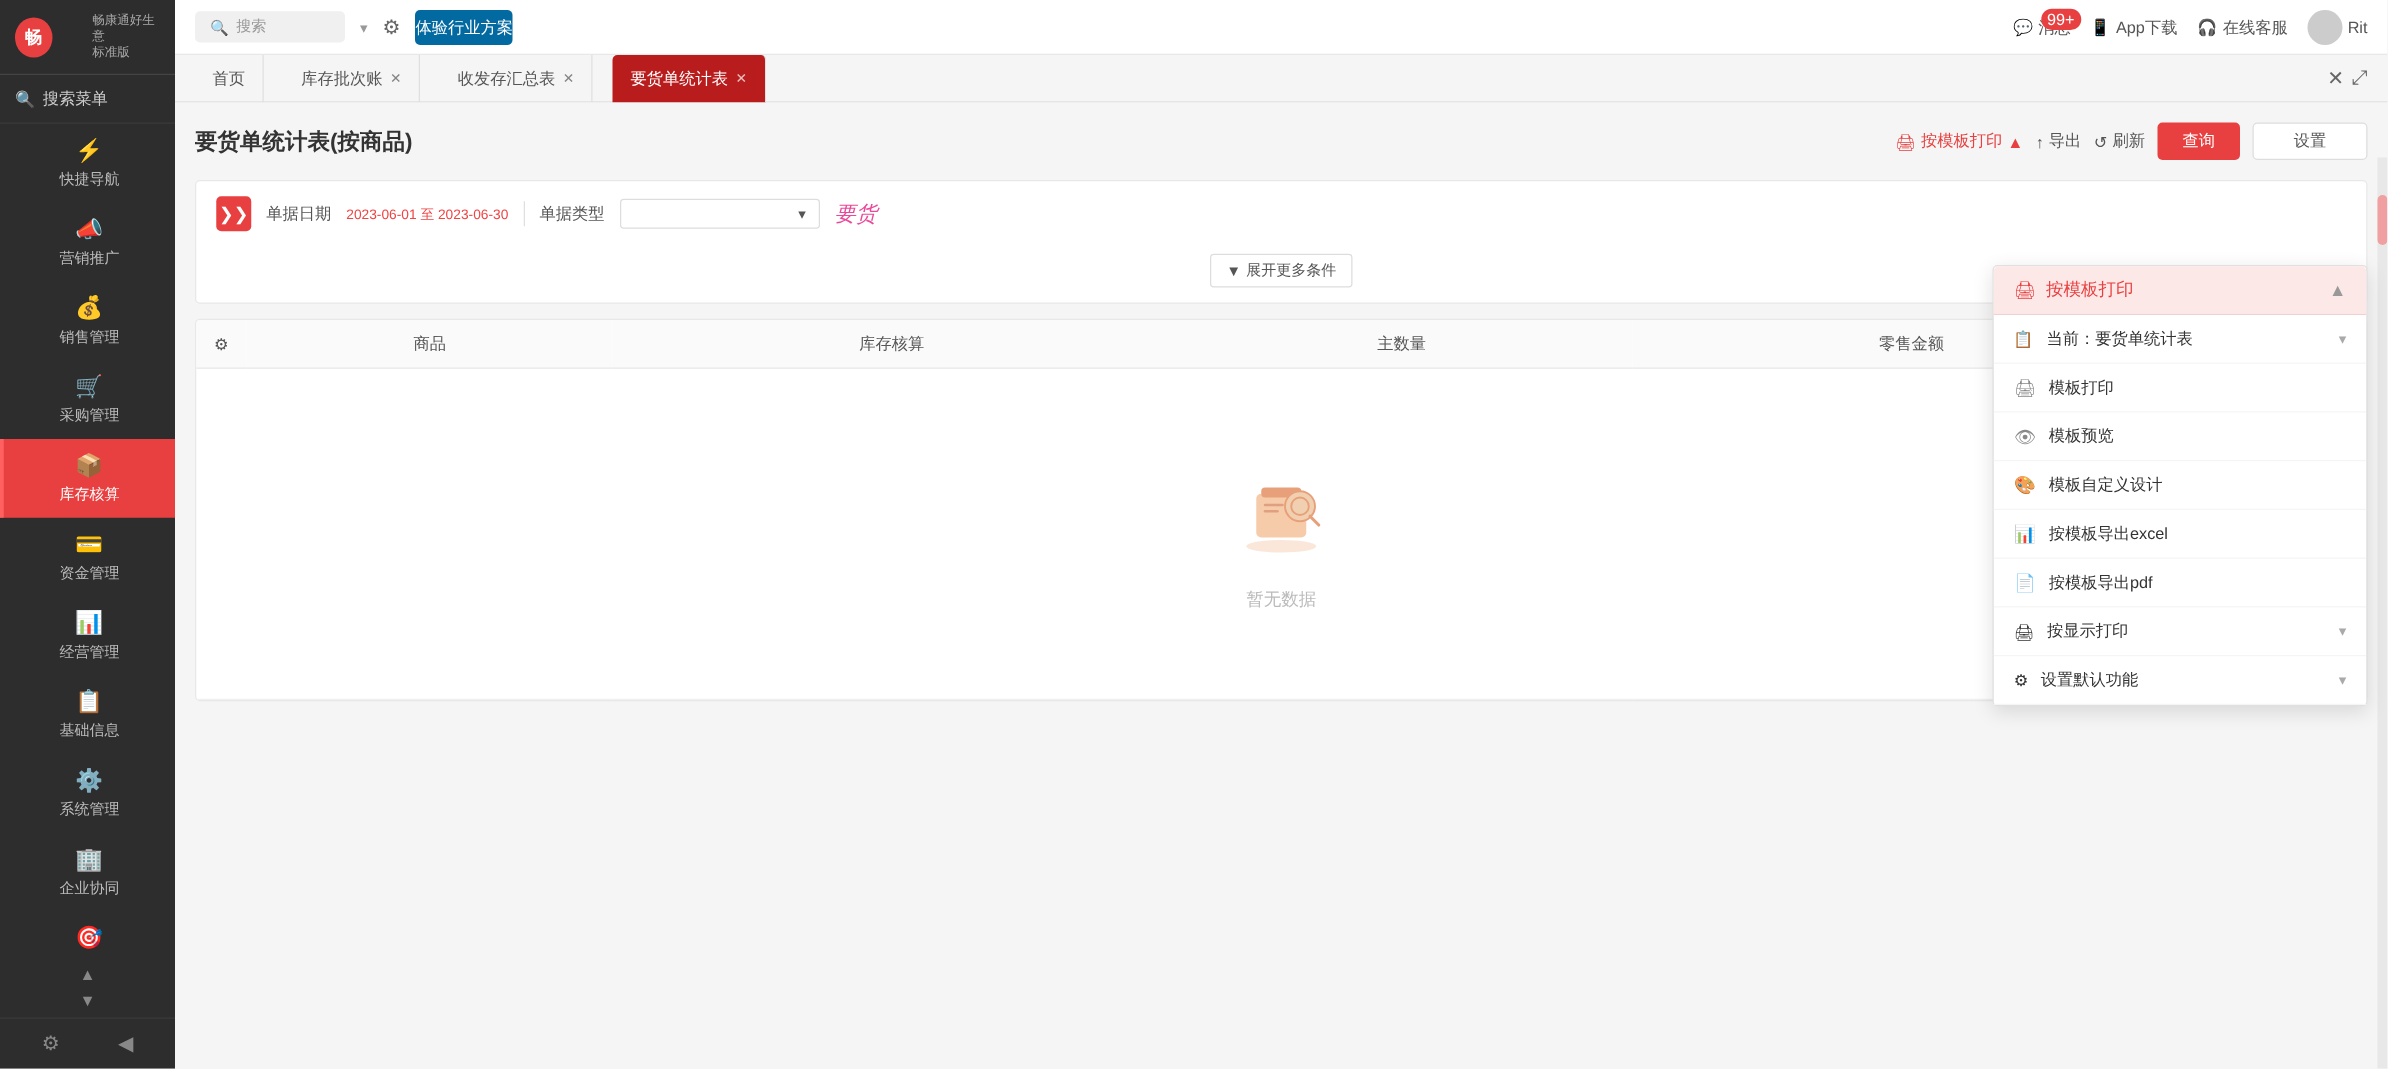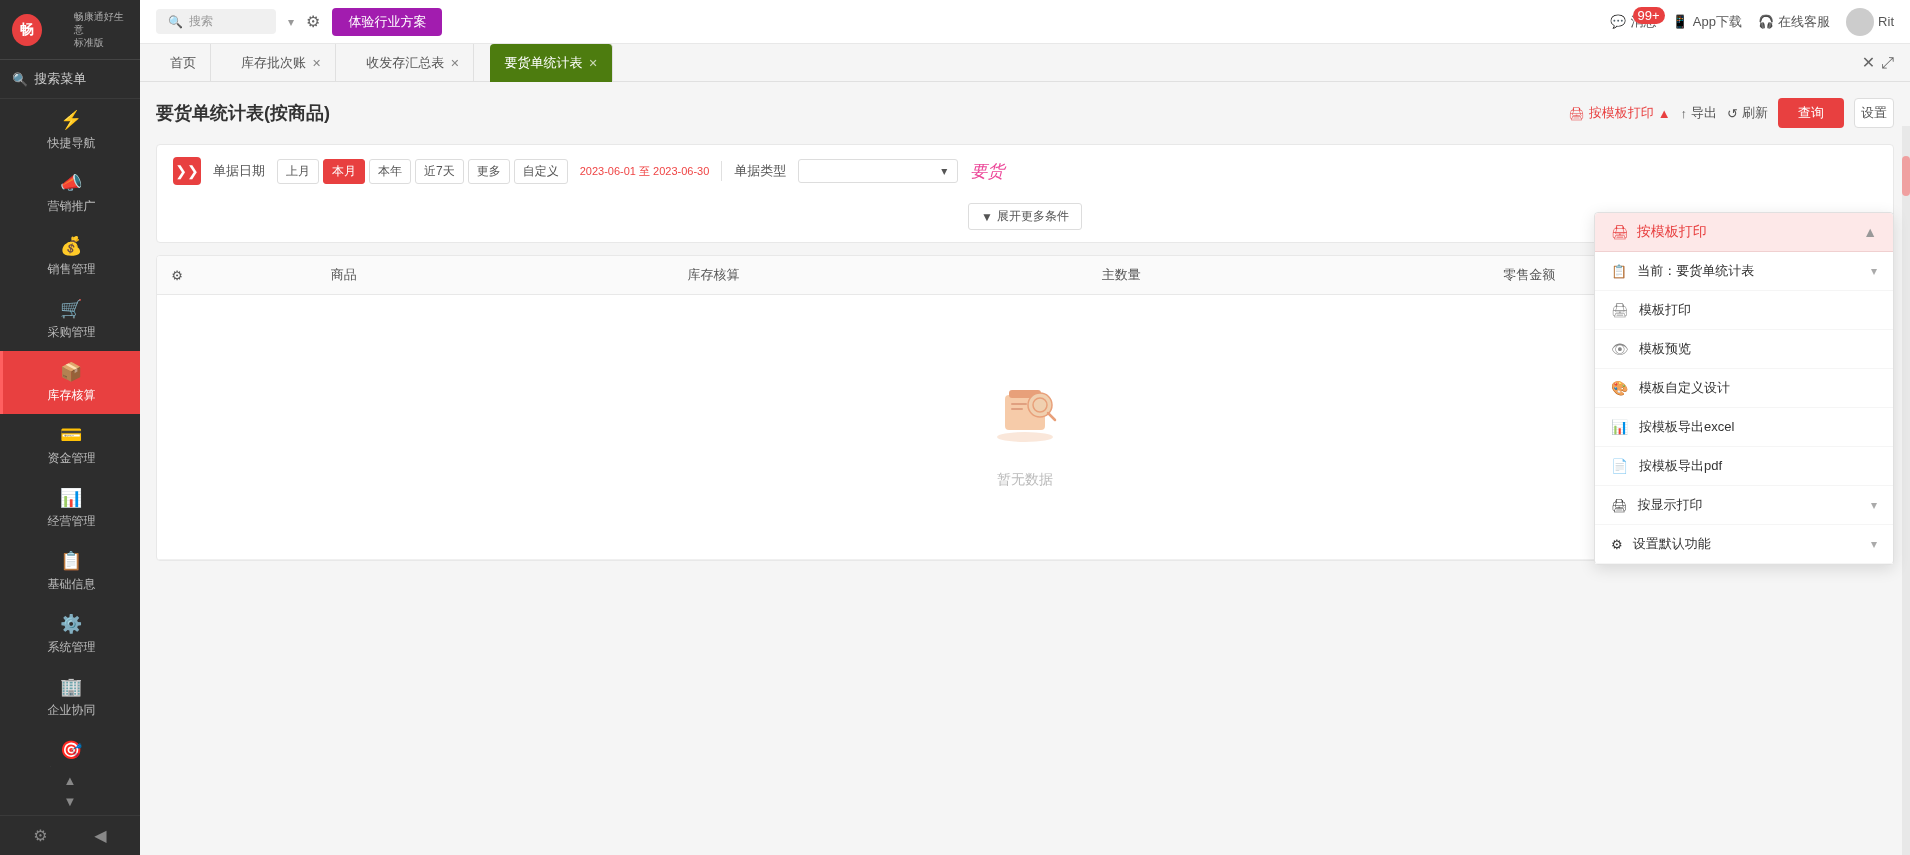--- a/index.html
+++ b/index.html
@@ -69,23 +69,23 @@
       border-bottom: 1px solid #e8e8e8;
       gap: 12px;
     }
     .topbar-search {
       background: #f0f0f0; border-radius: 4px;
       padding: 4px 12px; display: flex; align-items: center; gap: 6px;
       color: #999; font-size: 12px; cursor: pointer; min-width: 120px;
     }
     .topbar-spacer { flex: 1; }
     .topbar-btn {
-      background: #a21caf; color: #fff;
+      background: #0369a1; color: #fff;
       border: none; border-radius: 4px;
-      padding: 5px 16px; font-size: 13px; cursor: pointer;
+      padding: 5px 0; font-size: 13px; cursor: pointer;
     }
     .topbar-actions { display: flex; align-items: center; gap: 16px; color: #555; font-size: 13px; }
     .topbar-action { display: flex; align-items: center; gap: 4px; cursor: pointer; position: relative; }
     .badge {
       background: #e84040; color: #fff; border-radius: 10px;
       font-size: 13px; padding: 1px 5px; position: absolute; top: -6px; right: -8px;
     }
     .avatar { width: 28px; height: 28px; border-radius: 50%; background: #ccc; }
 
     
@@ -93,21 +93,21 @@
       background: #f5f5f5; border-bottom: 1px solid #e0e0e0;
       display: flex; align-items: center; padding: 0 16px;
       height: 38px; gap: 16px;
     }
     .tab {
       padding: 0 14px; height: 38px; line-height: 38px;
       cursor: pointer; font-size: 13px; color: #555;
       display: flex; align-items: center; gap: 6px;
       border-right: 1px solid #e0e0e0;
     }
-    .tab.active { background: #4d7c0f; color: #fff; border-radius: 4px 4px 0 0; }
+    .tab.active { background: #b91c1c; color: #fff; border-radius: 4px 4px 0 0; }
     .tab .close-icon { font-size: 11px; cursor: pointer; opacity: 0.7; }
     .tab-home { font-size: 13px; }
     .tab-end-btns {
       margin-left: auto; display: flex; align-items: center; gap: 6px;
     }
     .tab-end-btn { font-size: 16px; cursor: pointer; color: #666; }
 
     
     .content { flex: 1; overflow: auto; padding: 16px; background: #f5f5f5; position: relative; }
 
@@ -177,21 +177,21 @@
       display: flex; align-items: center; gap: 4px;
       color: #555; font-size: 13px; cursor: pointer;
     }
     .action-btn.print { color: #e84040; }
     .query-btn {
       background: #e84040; color: #fff; border: none;
       border-radius: 4px; padding: 6px 20px; font-size: 13px; cursor: pointer;
     }
     .settings-btn {
       border: 1px solid #ddd; background: #fff; color: #555;
-      border-radius: 4px; padding: 5px 6px; font-size: 13px; cursor: pointer;
+      border-radius: 4px; padding: 5px 32px; font-size: 13px; cursor: pointer;
     }
     .dropdown-menu {
       position: absolute; top: 130px; right: 16px;
       width: 300px; background: #fff;
       border: 1px solid #e0e0e0; border-radius: 4px;
       box-shadow: 0 4px 16px rgba(0,0,0,0.12);
       z-index: 200;
     }
     .dropdown-header {
       background: #fde8e8; padding: 10px 16px;
@@ -367,28 +367,20 @@
         </div>
         <button class="query-btn">查询</button>
         <button class="settings-btn">设置</button>
       </div>
     </div>
 
     <div class="filter-card">
       <div class="filter-row">
         <div class="filter-expand-btn">❯❯</div>
         <span class="filter-label">单据日期</span>
-        <div class="date-btns">
-          <button class="date-btn">上月</button>
-          <button class="date-btn active">本月</button>
-          <button class="date-btn">本年</button>
-          <button class="date-btn">近7天</button>
-          <button class="date-btn">更多</button>
-          <button class="date-btn">自定义</button>
-        </div>
         <span class="date-range">2023-06-01 至 2023-06-30</span>
         <div class="filter-divider"></div>
         <span class="filter-label">单据类型</span>
         <div class="filter-select">
           <span style="flex:1;"></span>
           <span>▾</span>
         </div>
         <span style="font-size:17px;color:#ec4899;font-style:italic;">要货</span>
       </div>
       <div style="display:flex;justify-content:center;margin-top:10px;">

